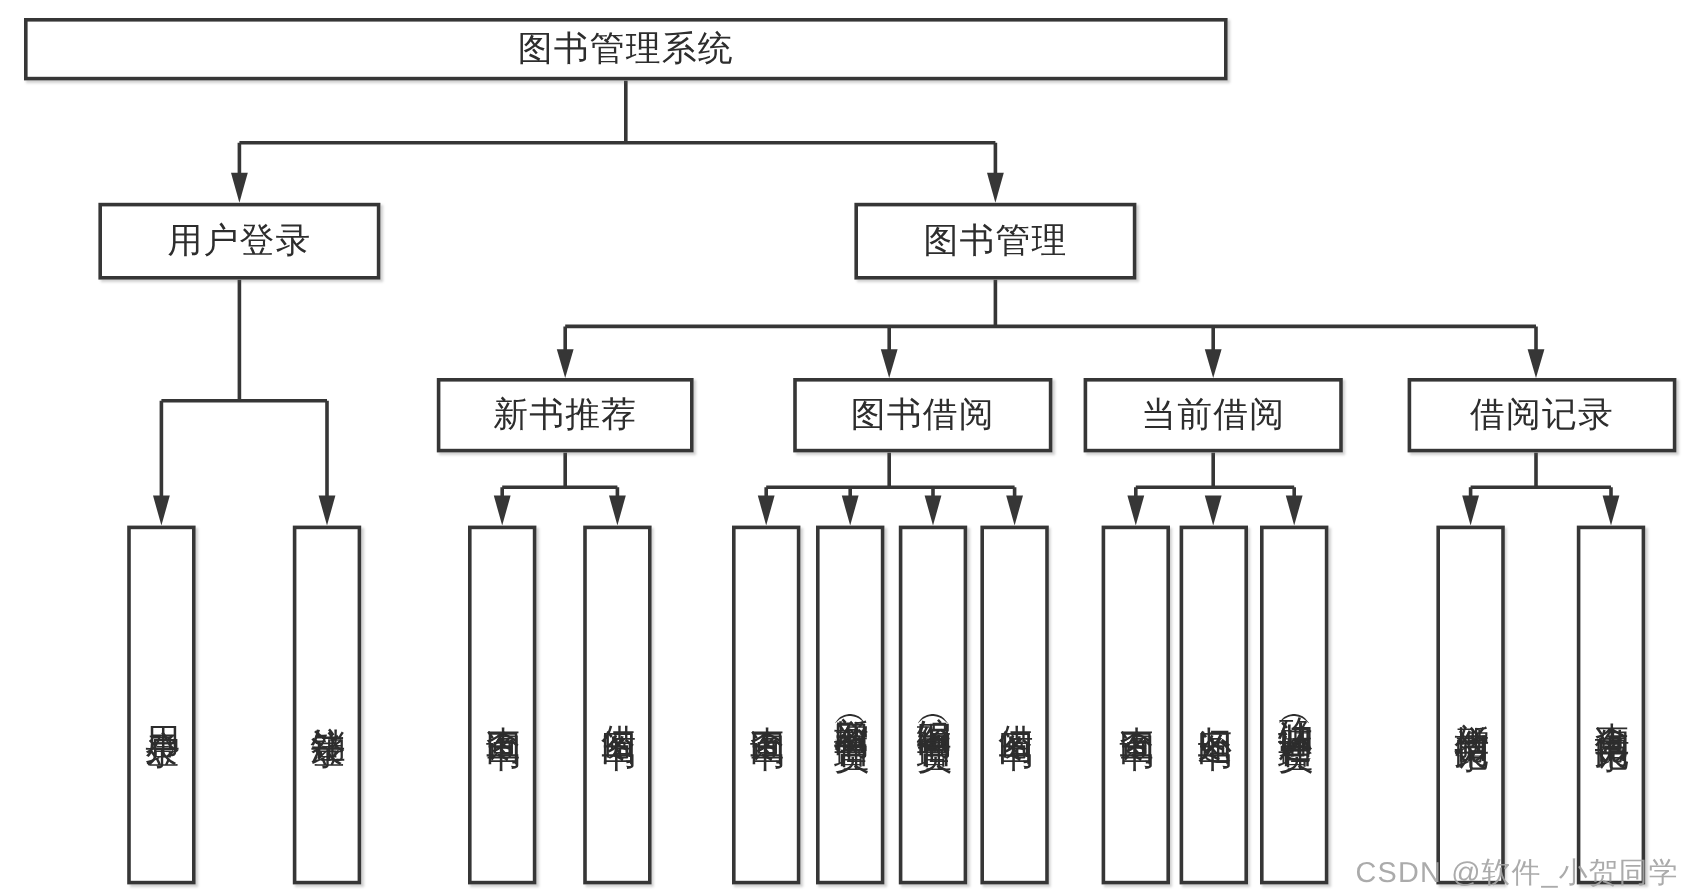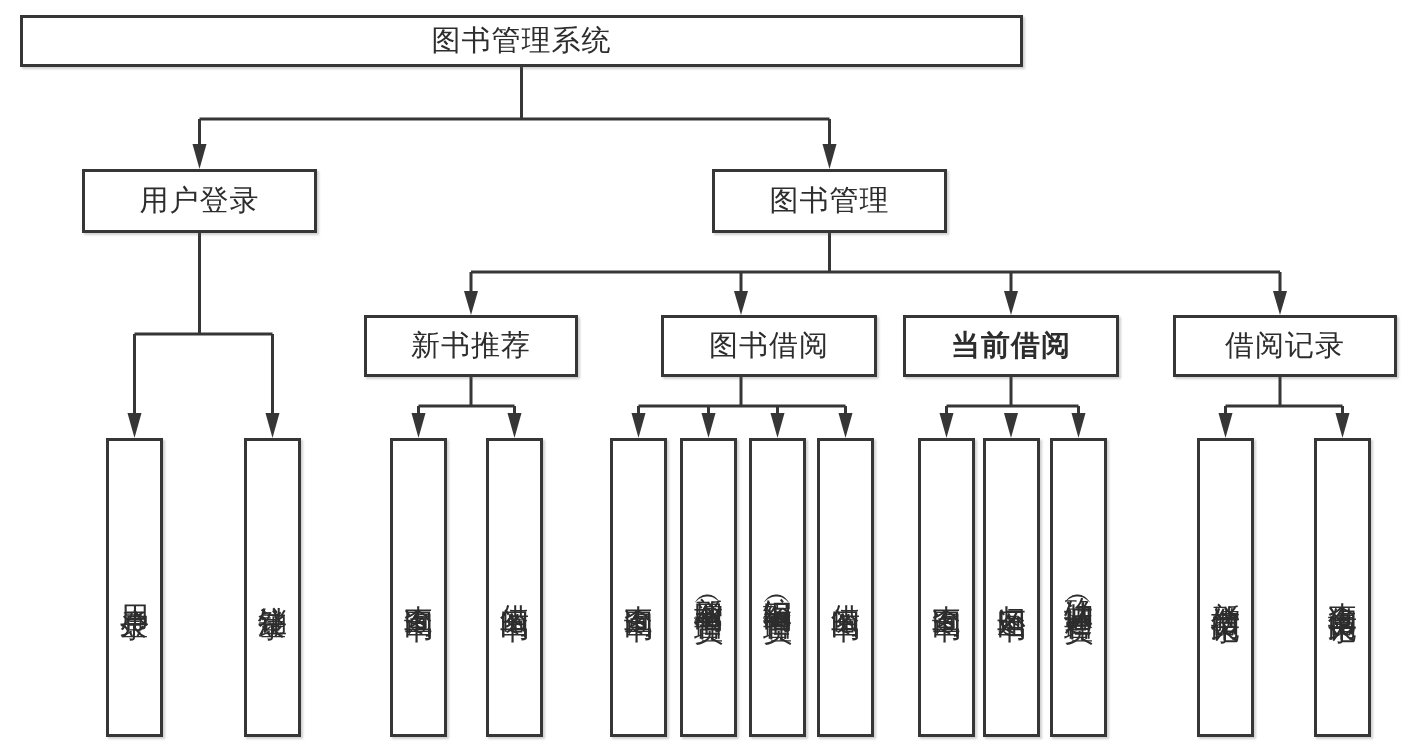--- a/index.html
+++ b/index.html
@@ -32,21 +32,21 @@
     line-height:1;
   }
   
   .b-root{left:20px;top:15px;width:1003px;height:52px;}
   
   .b-l2a{left:82px; top:169px;width:235px;height:64px;}
   .b-l2b{left:712px;top:169px;width:235px;height:64px;}
   
   .b-l3a{left:364px; top:315px;width:214px;height:62px;}
   .b-l3b{left:633px; top:315px;width:216px;height:62px;margin-left:28px;}
-  .b-l3c{left:903px; top:315px;width:216px;height:62px;font-weight:bold;}
+  .b-l3c{left:903px; top:315px;width:216px;height:62px;}
   .b-l3d{left:1173px;top:315px;width:224px;height:62px;}
   
   .leaf{top:438px;width:57px;height:299px;}
   .x0{left:106px;}  .x1{left:244px;}
   .x2{left:390px;}  .x3{left:486px;}
   .x4{left:610px;}  .x5{left:680px;}  .x6{left:749px;}  .x7{left:817px;}
   .x8{left:918px;}  .x9{left:983px;}  .x10{left:1050px;}
   .x11{left:1197px;}.x12{left:1314px;}
   #watermark{
     position:absolute;
@@ -171,13 +171,14 @@
     <span>确认归还（管理员）</span>
   </div>
 
   <div class="box vbox leaf x11">
     <span>新增借阅记录</span>
   </div>
   <div class="box vbox leaf x12">
     <span>查询借阅记录</span>
   </div>
 
+  <div id="watermark">CSDN @软件_小贺同学</div>
 </div>
 
 </body></html>

